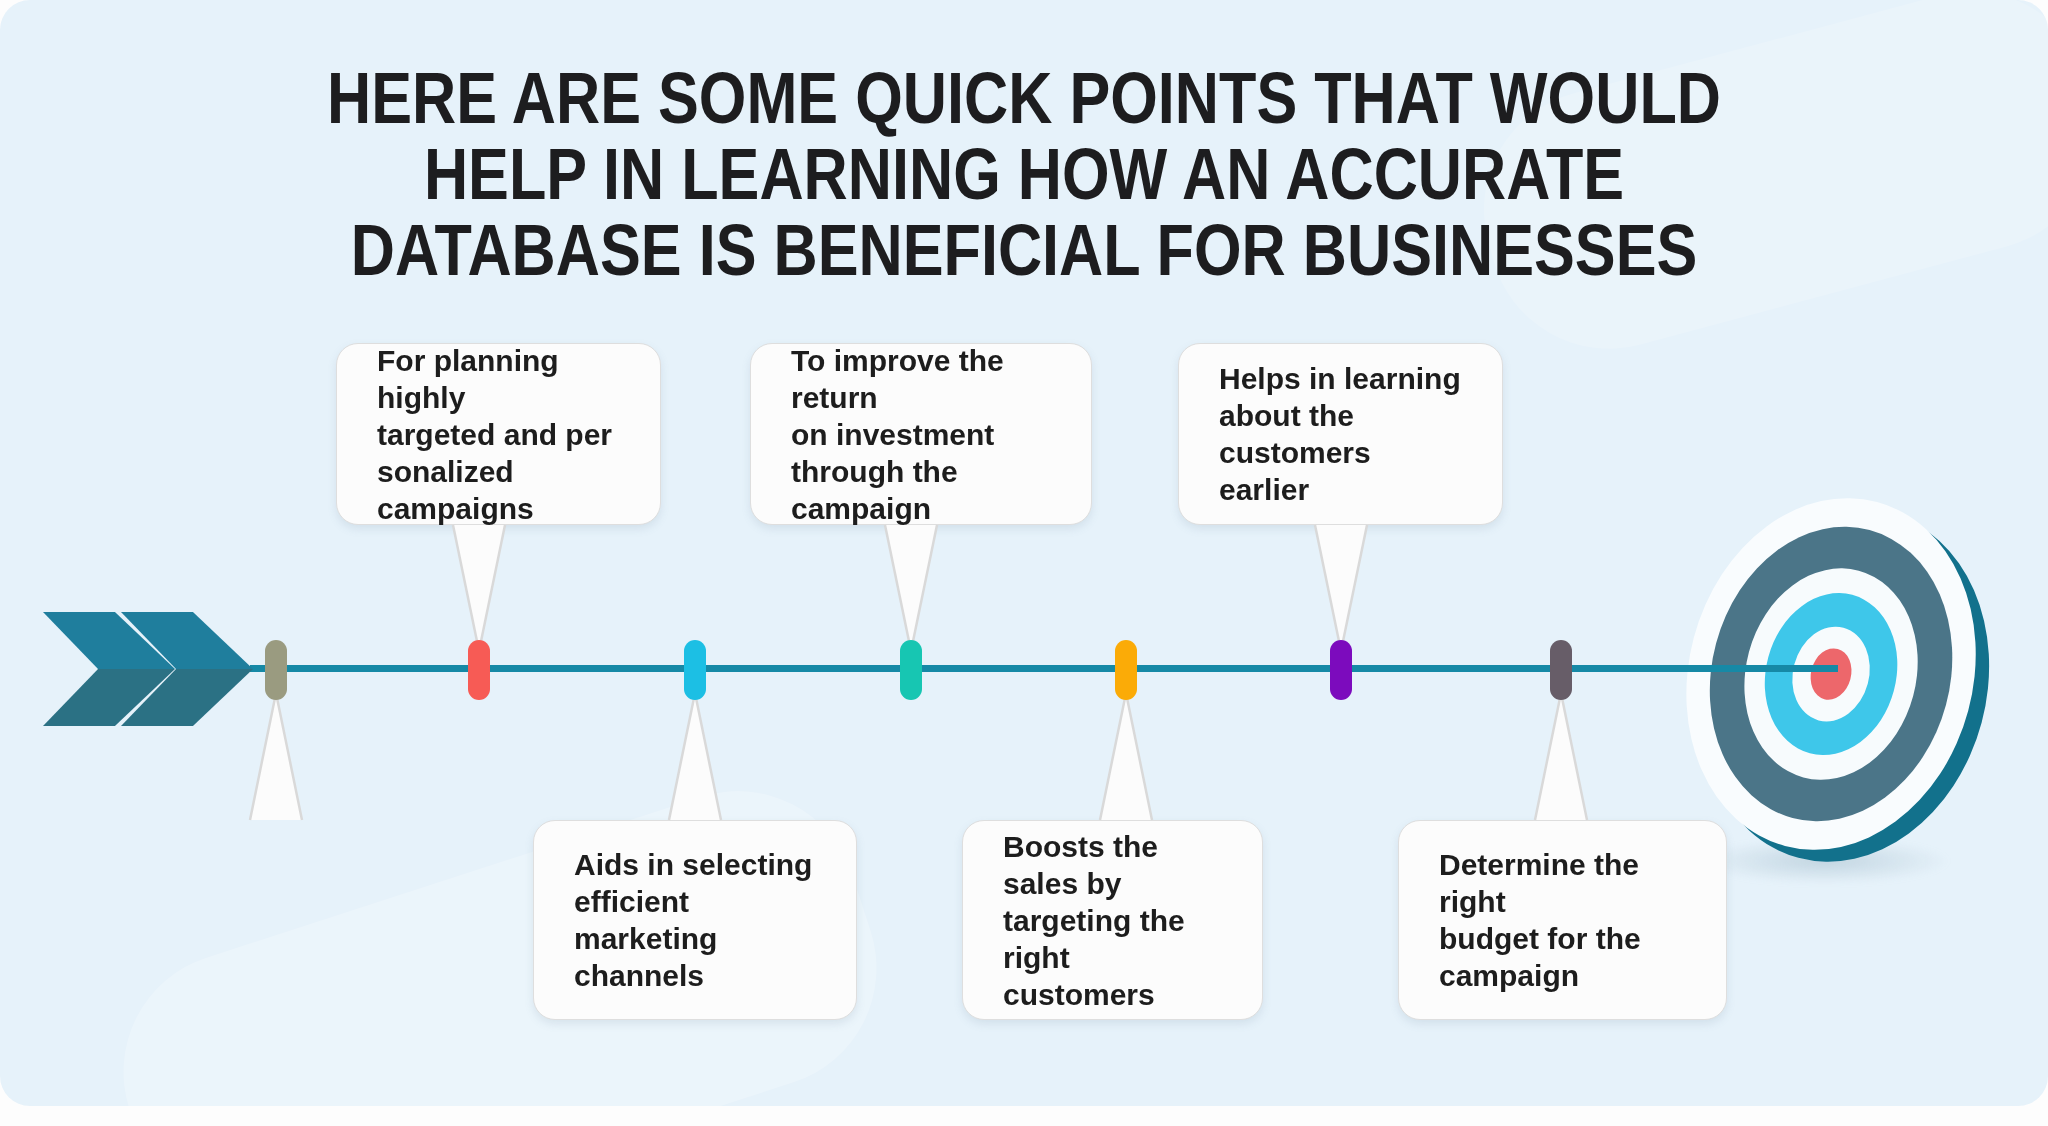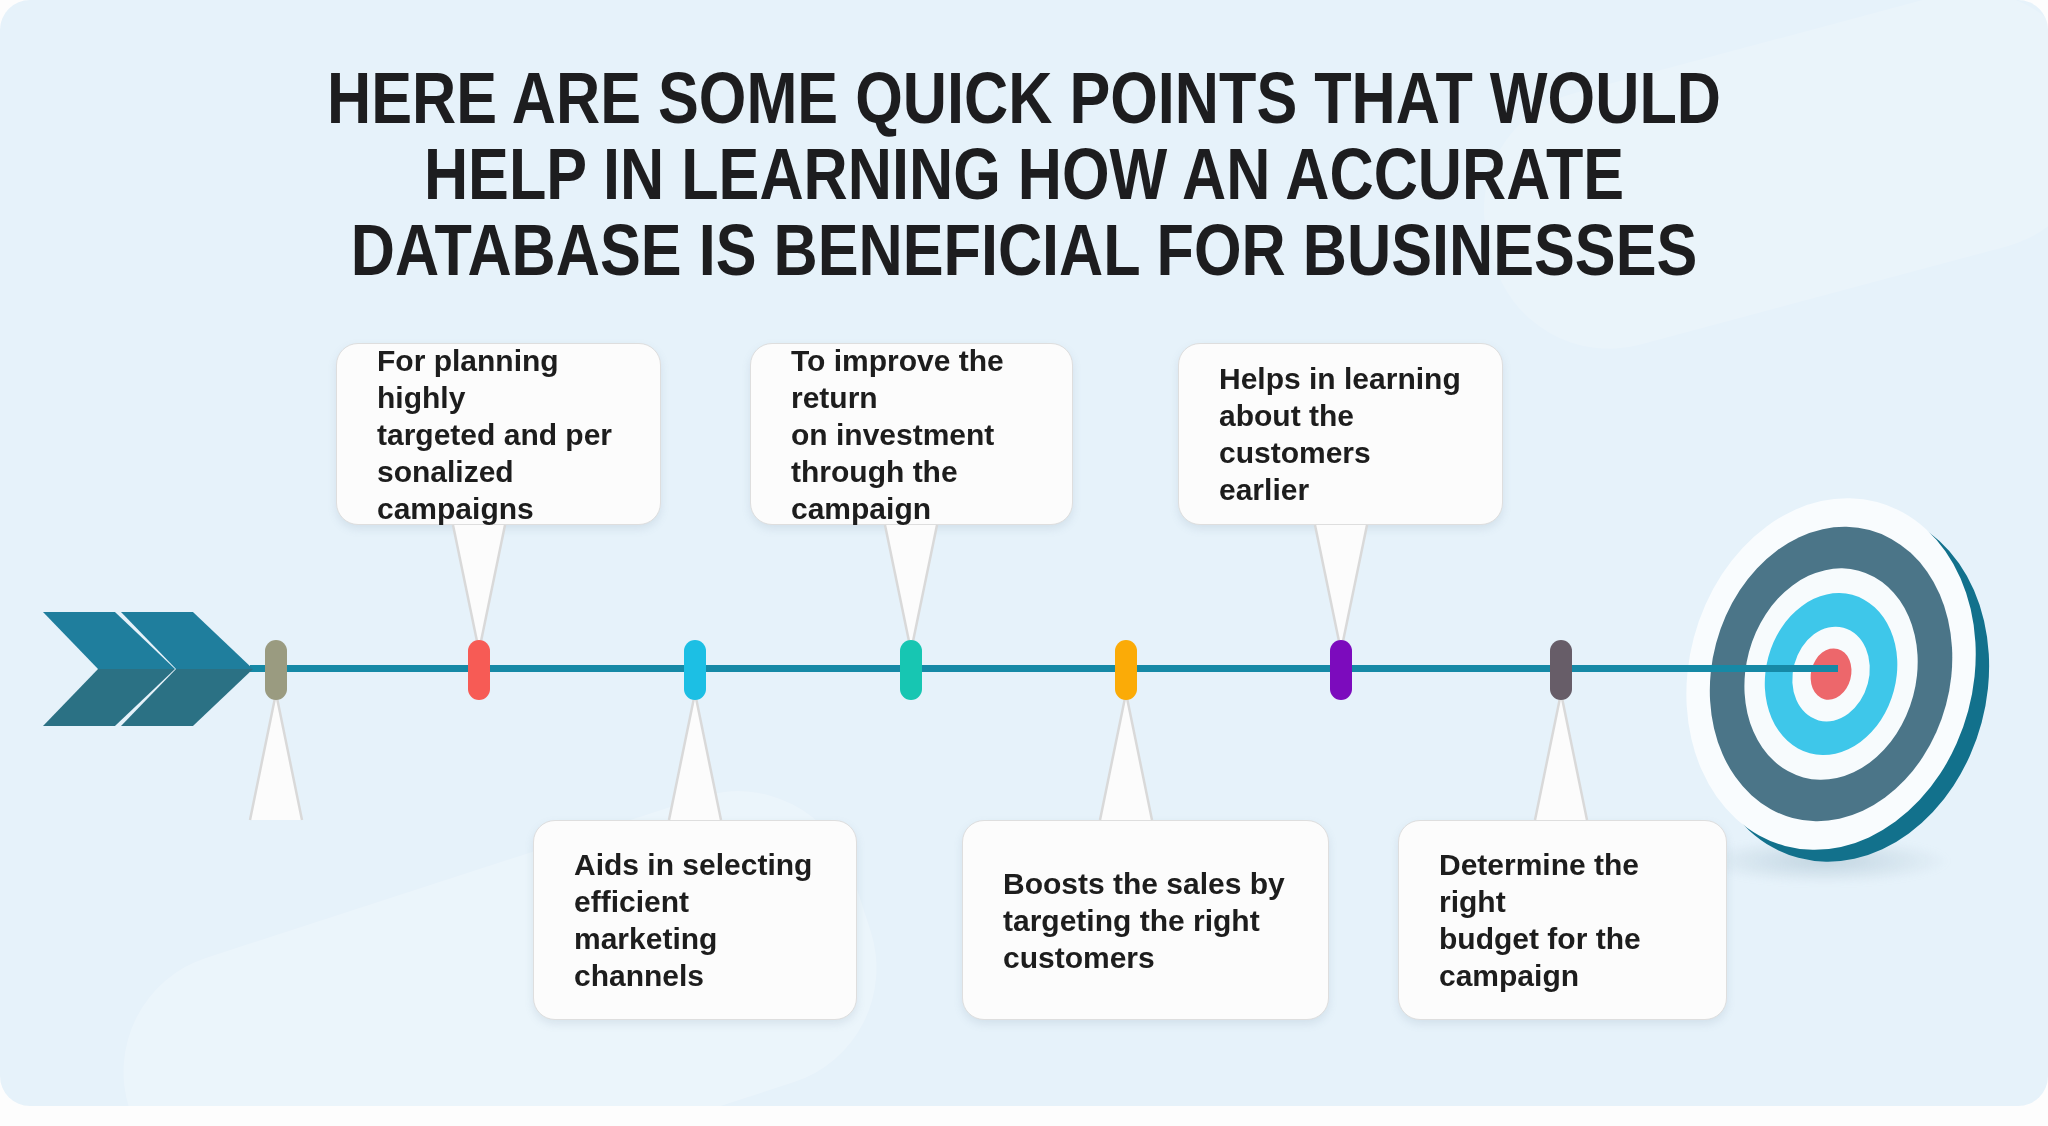--- a/index.html
+++ b/index.html
@@ -106,21 +106,21 @@
     <div class="box">
       <div class="box-text">For planning highly
 targeted and per
 sonalized campaigns</div>
     </div>
   </div>
   <svg class="tail" style="left:447px;top:522px;" width="64" height="132" viewBox="0 0 64 132">
     <path d="M6 3 L32 129 L58 3" fill="#FCFCFC" stroke="#D9D9D9" stroke-width="2.5"></path>
   </svg>
 
-  <div class="callout" style="left:750px;top:343px;width:323px;height:182px;">
+  <div class="callout" style="left:750px;top:343px;width:323px;height:182px;padding-left:19px;">
     <div class="box">
       <div class="box-text">To improve the return
 on investment
 through the campaign</div>
     </div>
   </div>
   <svg class="tail" style="left:879px;top:522px;" width="64" height="132" viewBox="0 0 64 132">
     <path d="M6 3 L32 129 L58 3" fill="#FCFCFC" stroke="#D9D9D9" stroke-width="2.5"></path>
   </svg>
 
@@ -143,21 +143,21 @@
     <div class="box">
       <div class="box-text">Aids in selecting
 efficient marketing
 channels</div>
     </div>
   </div>
   <svg class="tail" style="left:663px;top:690px;" width="64" height="132" viewBox="0 0 64 132">
     <path d="M6 130 L32 3 L58 130" fill="#FCFCFC" stroke="#D9D9D9" stroke-width="2.5"></path>
   </svg>
 
-  <div class="callout" style="left:962px;top:820px;width:367px;height:200px;">
+  <div class="callout" style="left:962px;top:820px;width:301px;height:200px;">
     <div class="box">
       <div class="box-text">Boosts the sales by
 targeting the right
 customers</div>
     </div>
   </div>
   <svg class="tail" style="left:1094px;top:690px;" width="64" height="132" viewBox="0 0 64 132">
     <path d="M6 130 L32 3 L58 130" fill="#FCFCFC" stroke="#D9D9D9" stroke-width="2.5"></path>
   </svg>
 

